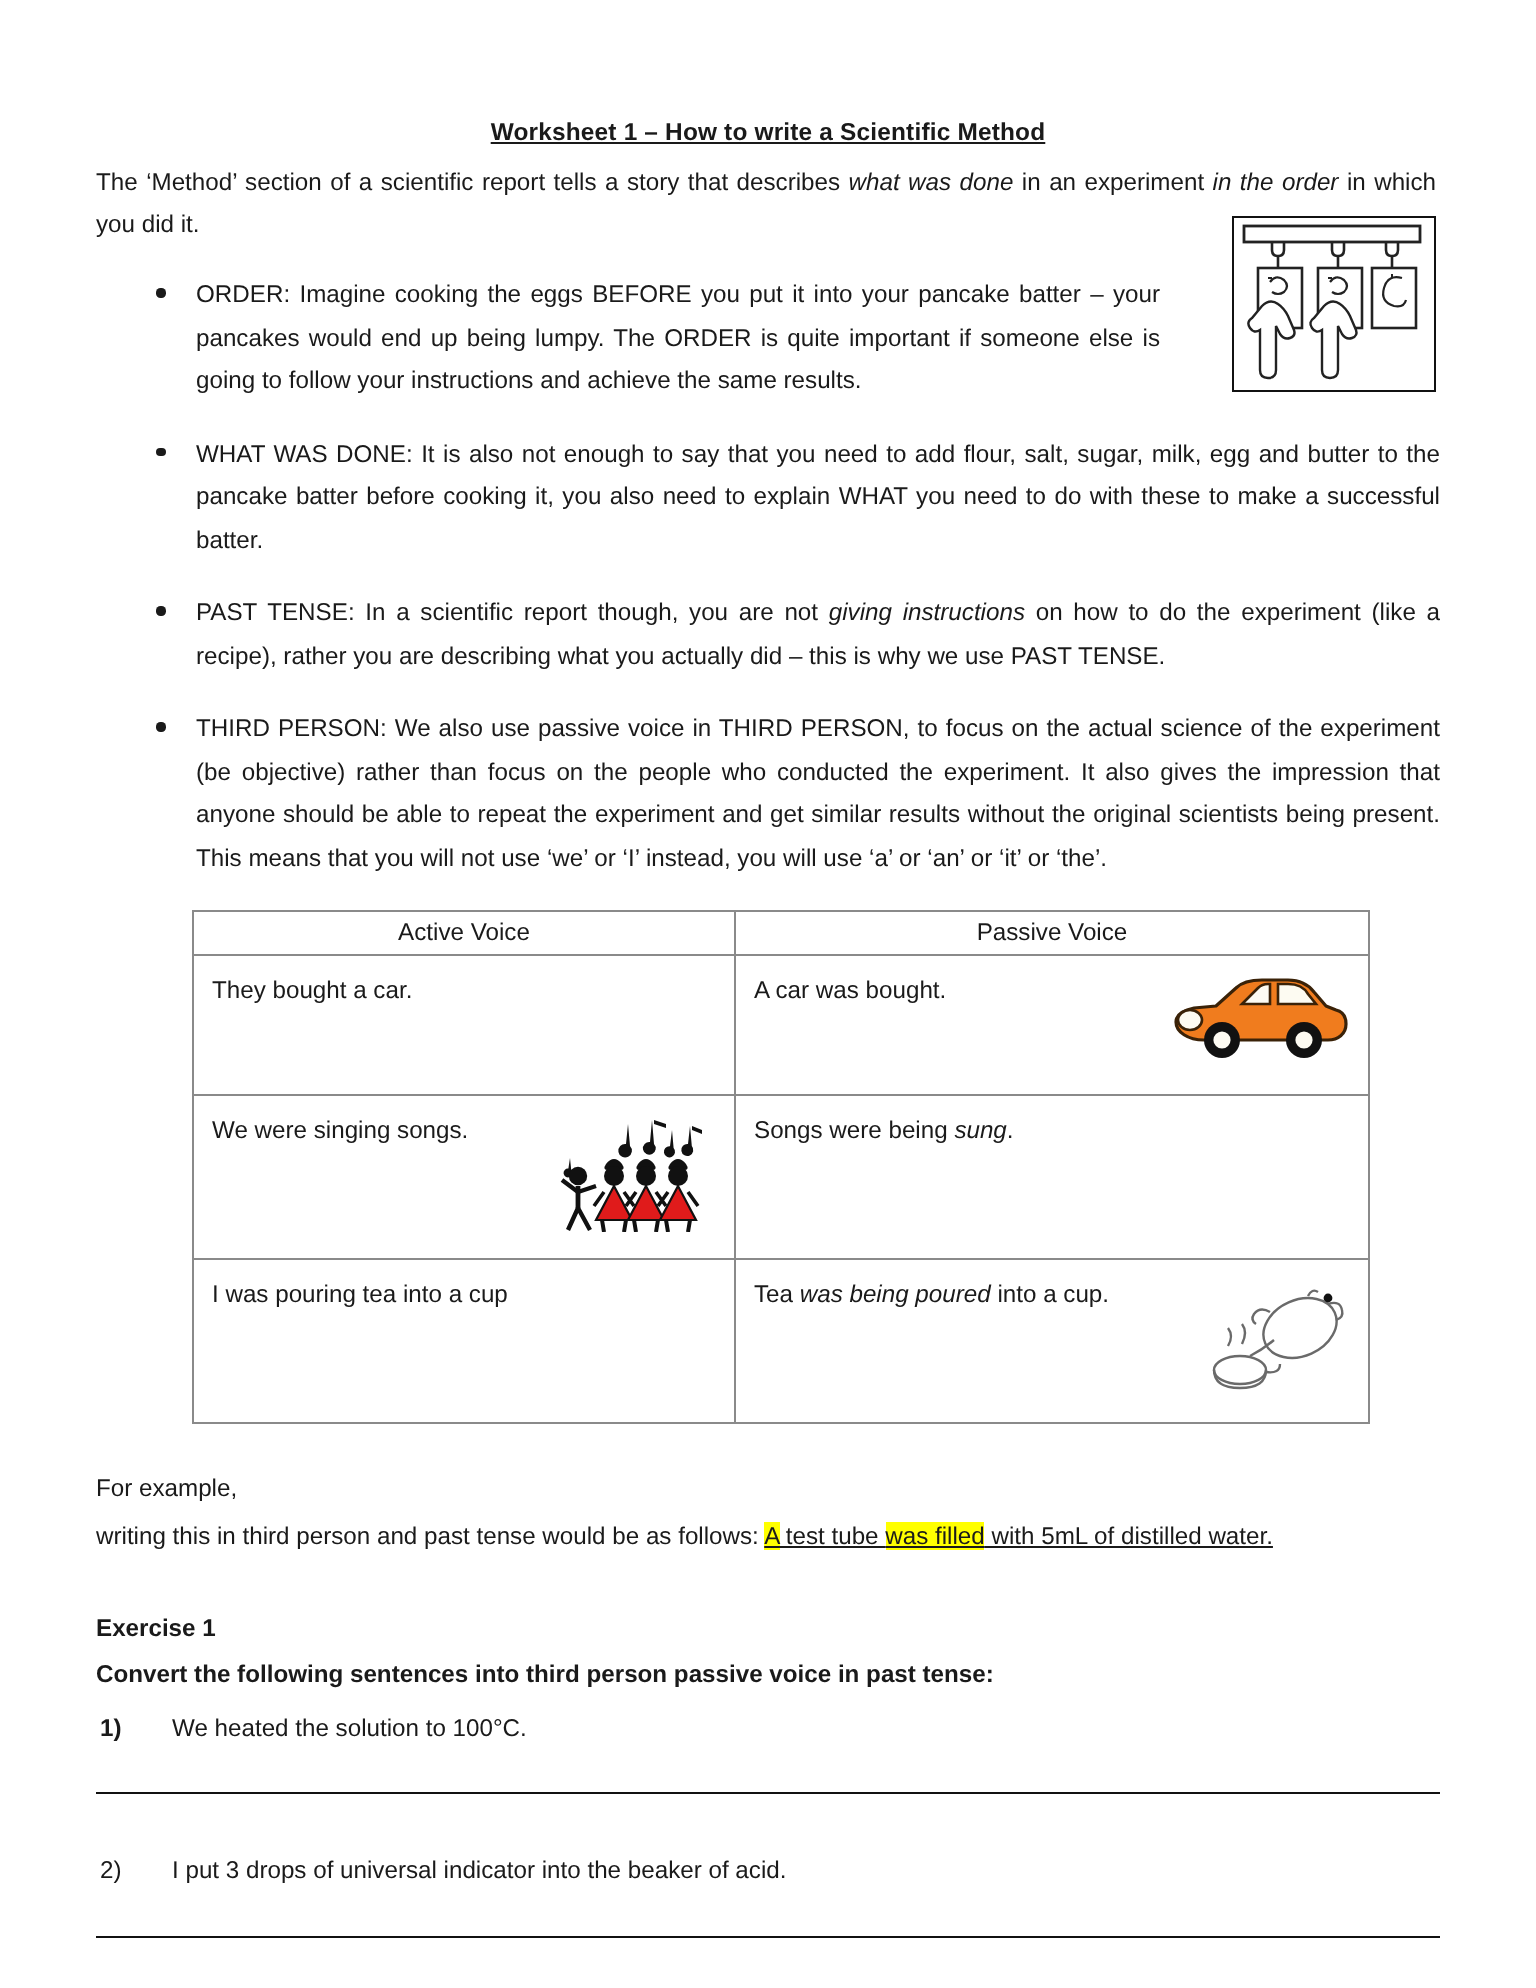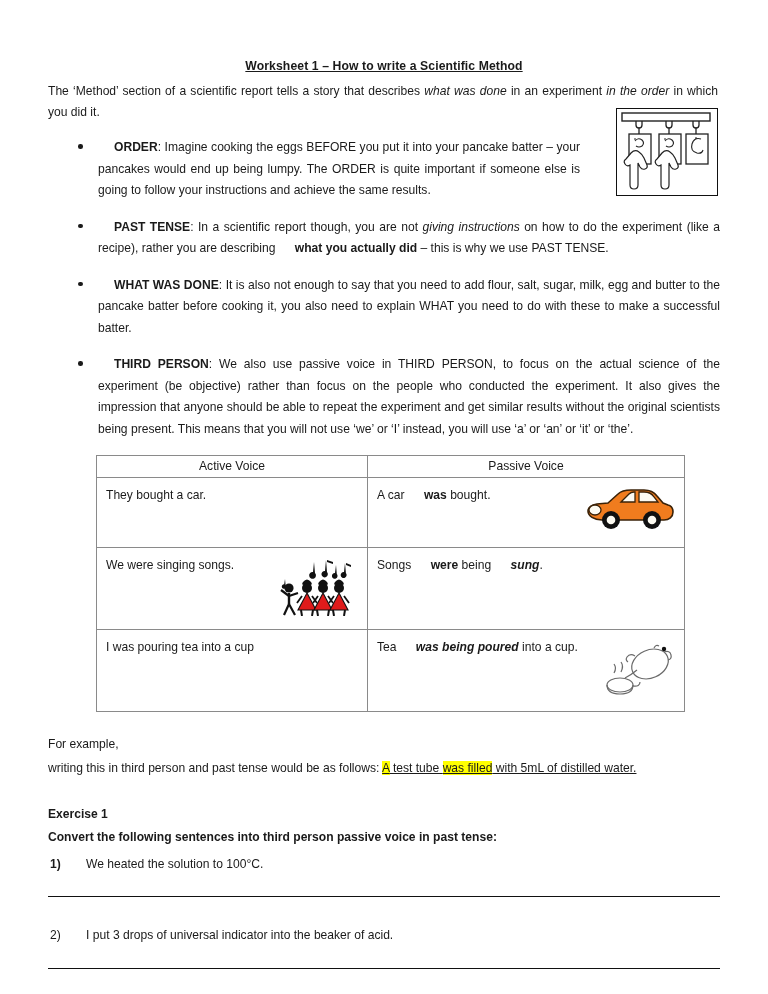--- a/index.html
+++ b/index.html
@@ -79,21 +79,21 @@
   ul.bullets > li .bullet-dot {
     position: absolute;
     left: 30px;
     top: 0.60em;
     width: 4.5px;
     height: 4.5px;
     background: #1a1a1a;
     border-radius: 50%;
   }
   li.narrow { padding-right: 140px; }
-  b, strong { font-weight: bold; margin-left: 16px; }
+  b, strong { font-weight: normal; }
   i, em { font-style: italic; }
 
   
   .voice-table {
     border-collapse: collapse;
     width: 570px;
     margin: 6px 0 0 48px;
     table-layout: fixed;
     font-size: 12.1px;
   }
@@ -187,25 +187,25 @@
 
     <p class="intro"><span>The ‘Method’ section of a scientific report tells a story that describes </span><i>what was done</i><span> in an experiment </span><i>in the order</i><span> in which you did it.</span></p>
 
     <ul class="bullets">
       <li class="narrow">
         <span class="bullet-dot"></span>
         <b>ORDER</b><span>: Imagine cooking the eggs BEFORE you put it into your pancake batter – your pancakes would end up being lumpy. The ORDER is quite important if someone else is going to follow your instructions and achieve the same results.</span>
       </li>
       <li>
         <span class="bullet-dot"></span>
+        <b>WHAT WAS DONE</b><span>: It is also not enough to say that you need to add flour, salt, sugar, milk, egg and butter to the pancake batter before cooking it, you also need to explain WHAT you need to do with these to make a successful batter.</span>
+      </li>
+      <li>
+        <span class="bullet-dot"></span>
         <b>PAST TENSE</b><span>: In a scientific report though, you are not </span><i>giving instructions</i><span> on how to do the experiment (like a recipe), rather you are describing </span><b>what you actually did</b><span> – this is why we use PAST TENSE.</span>
-      </li>
-      <li>
-        <span class="bullet-dot"></span>
-        <b>WHAT WAS DONE</b><span>: It is also not enough to say that you need to add flour, salt, sugar, milk, egg and butter to the pancake batter before cooking it, you also need to explain WHAT you need to do with these to make a successful batter.</span>
       </li>
       <li>
         <span class="bullet-dot"></span>
         <b>THIRD PERSON</b><span>: We also use passive voice in THIRD PERSON, to focus on the actual science of the experiment (be objective) rather than focus on the people who conducted the experiment. It also gives the impression that anyone should be able to repeat the experiment and get similar results without the original scientists being present. This means that you will not use ‘we’ or ‘I’ instead, you will use ‘a’ or ‘an’ or ‘it’ or ‘the’.</span>
       </li>
     </ul>
 
     <table class="voice-table">
       <thead>
         <tr>

